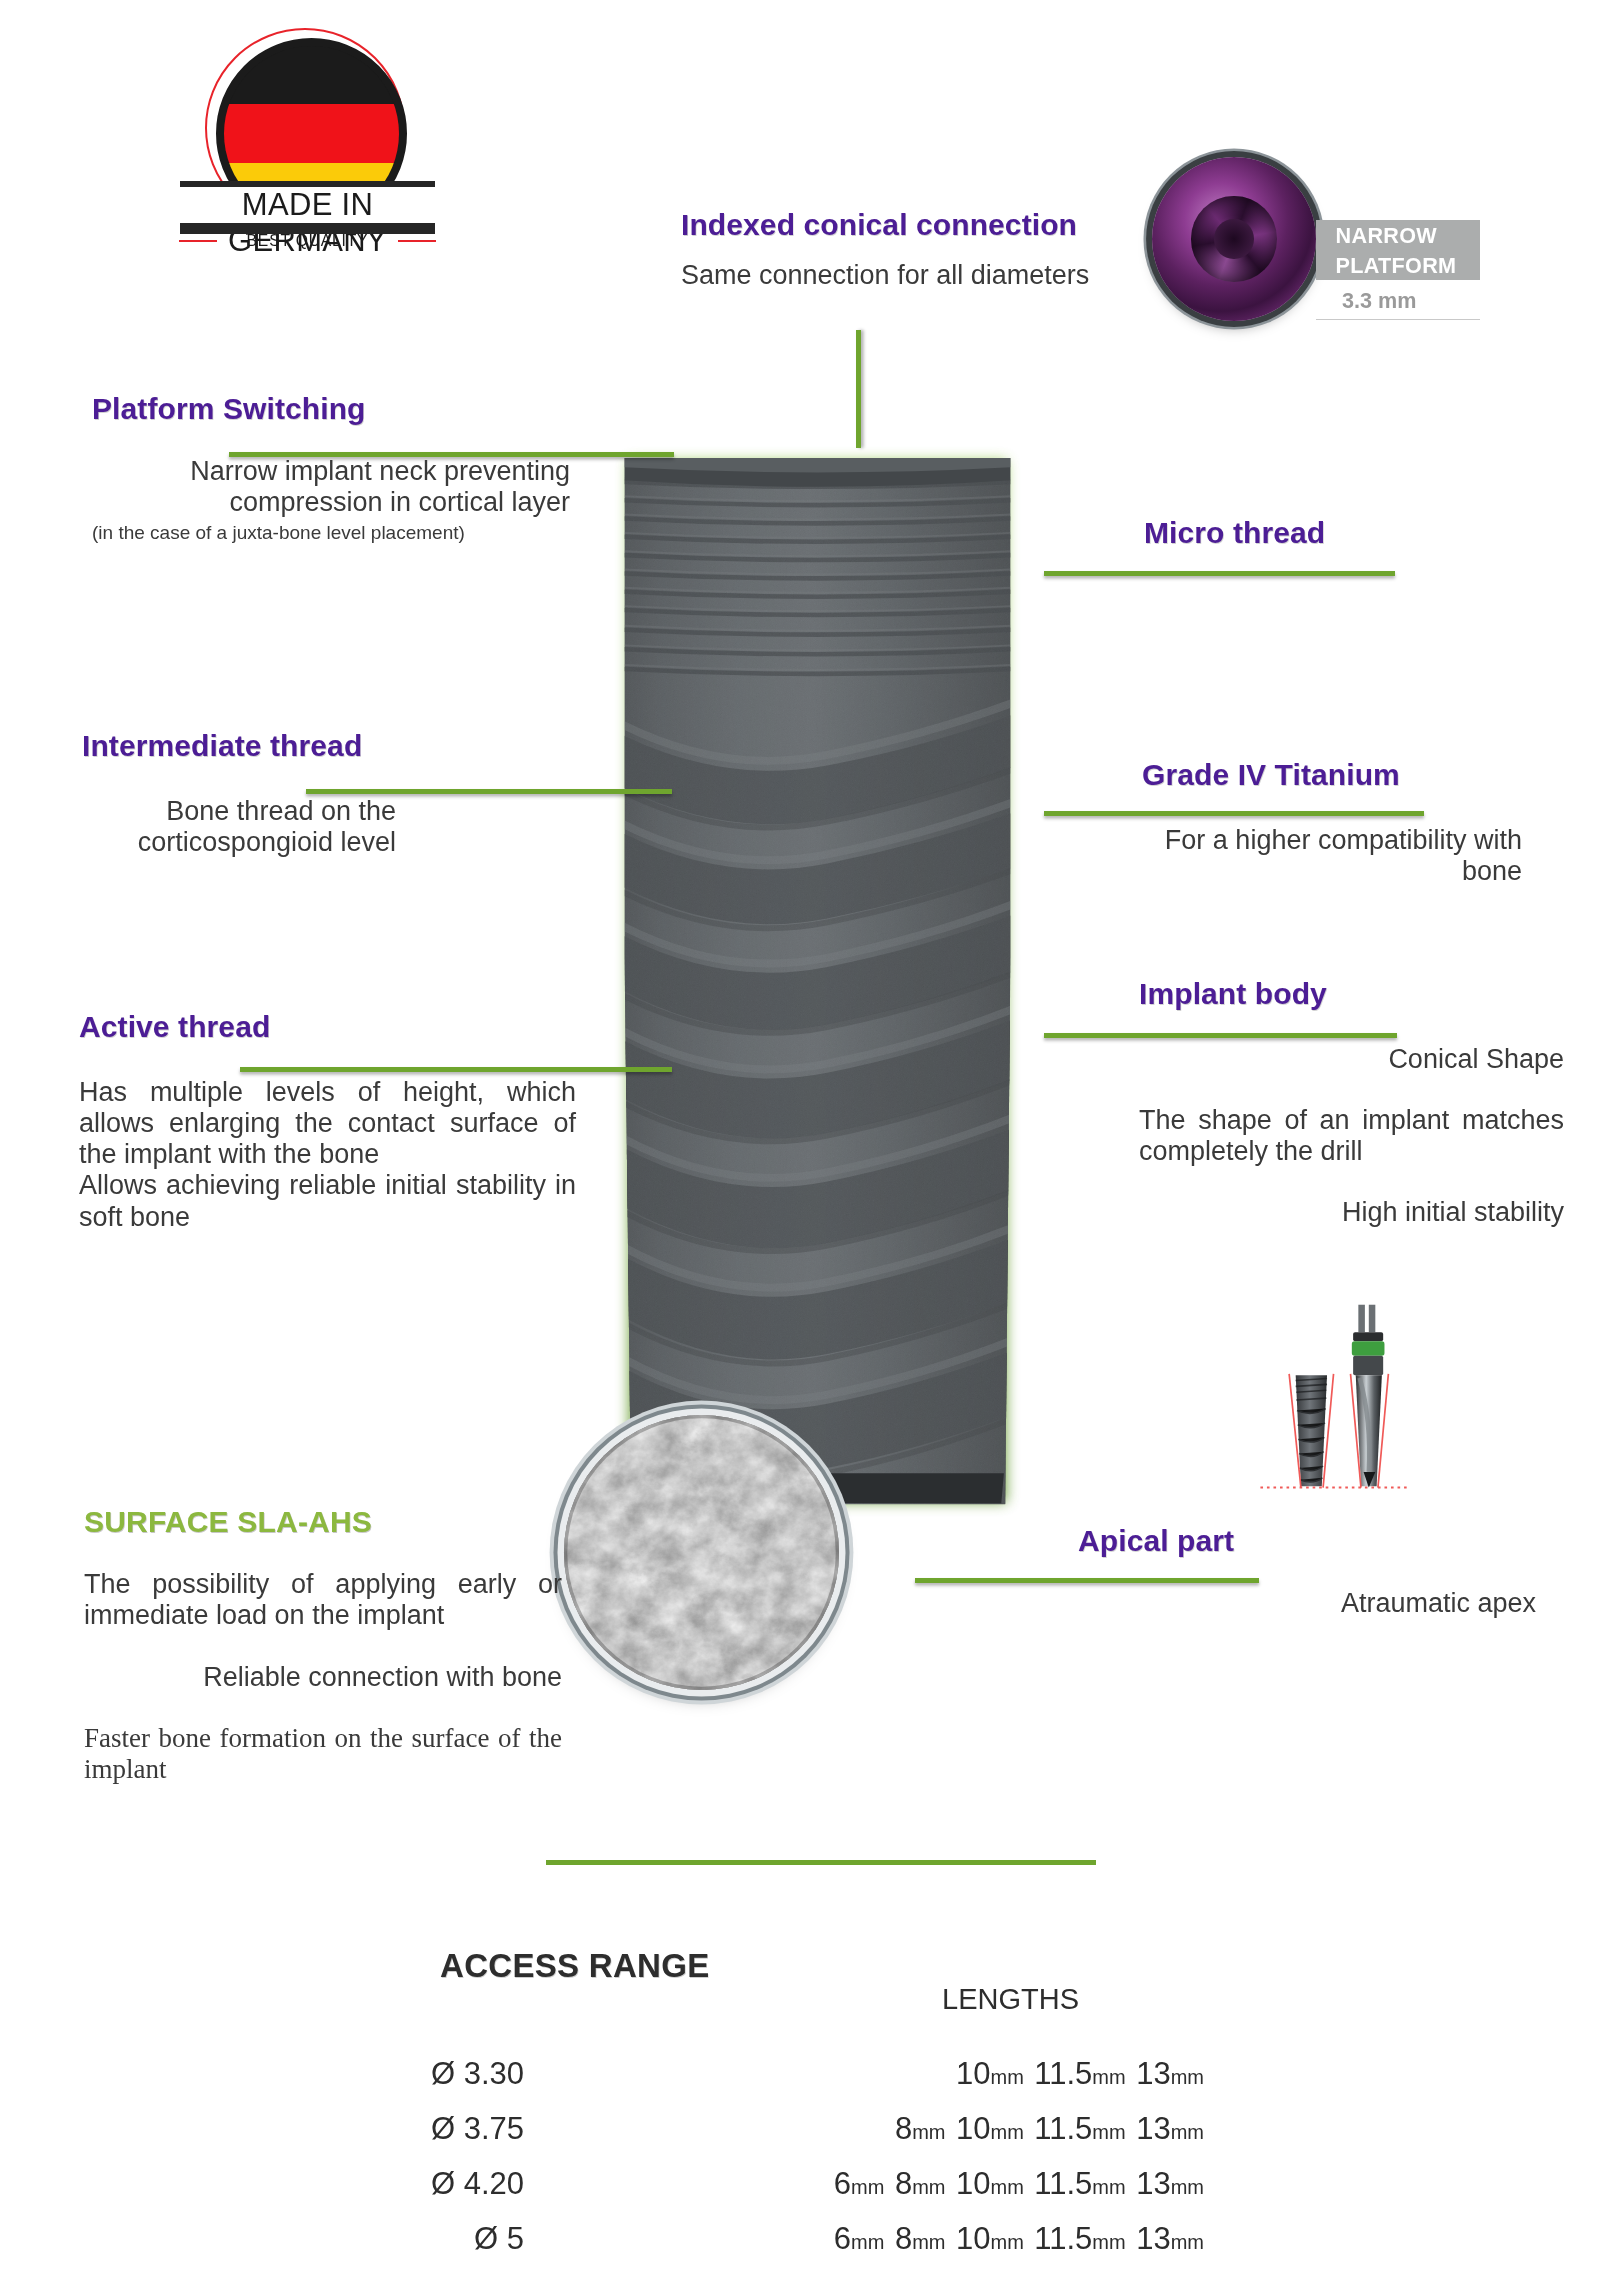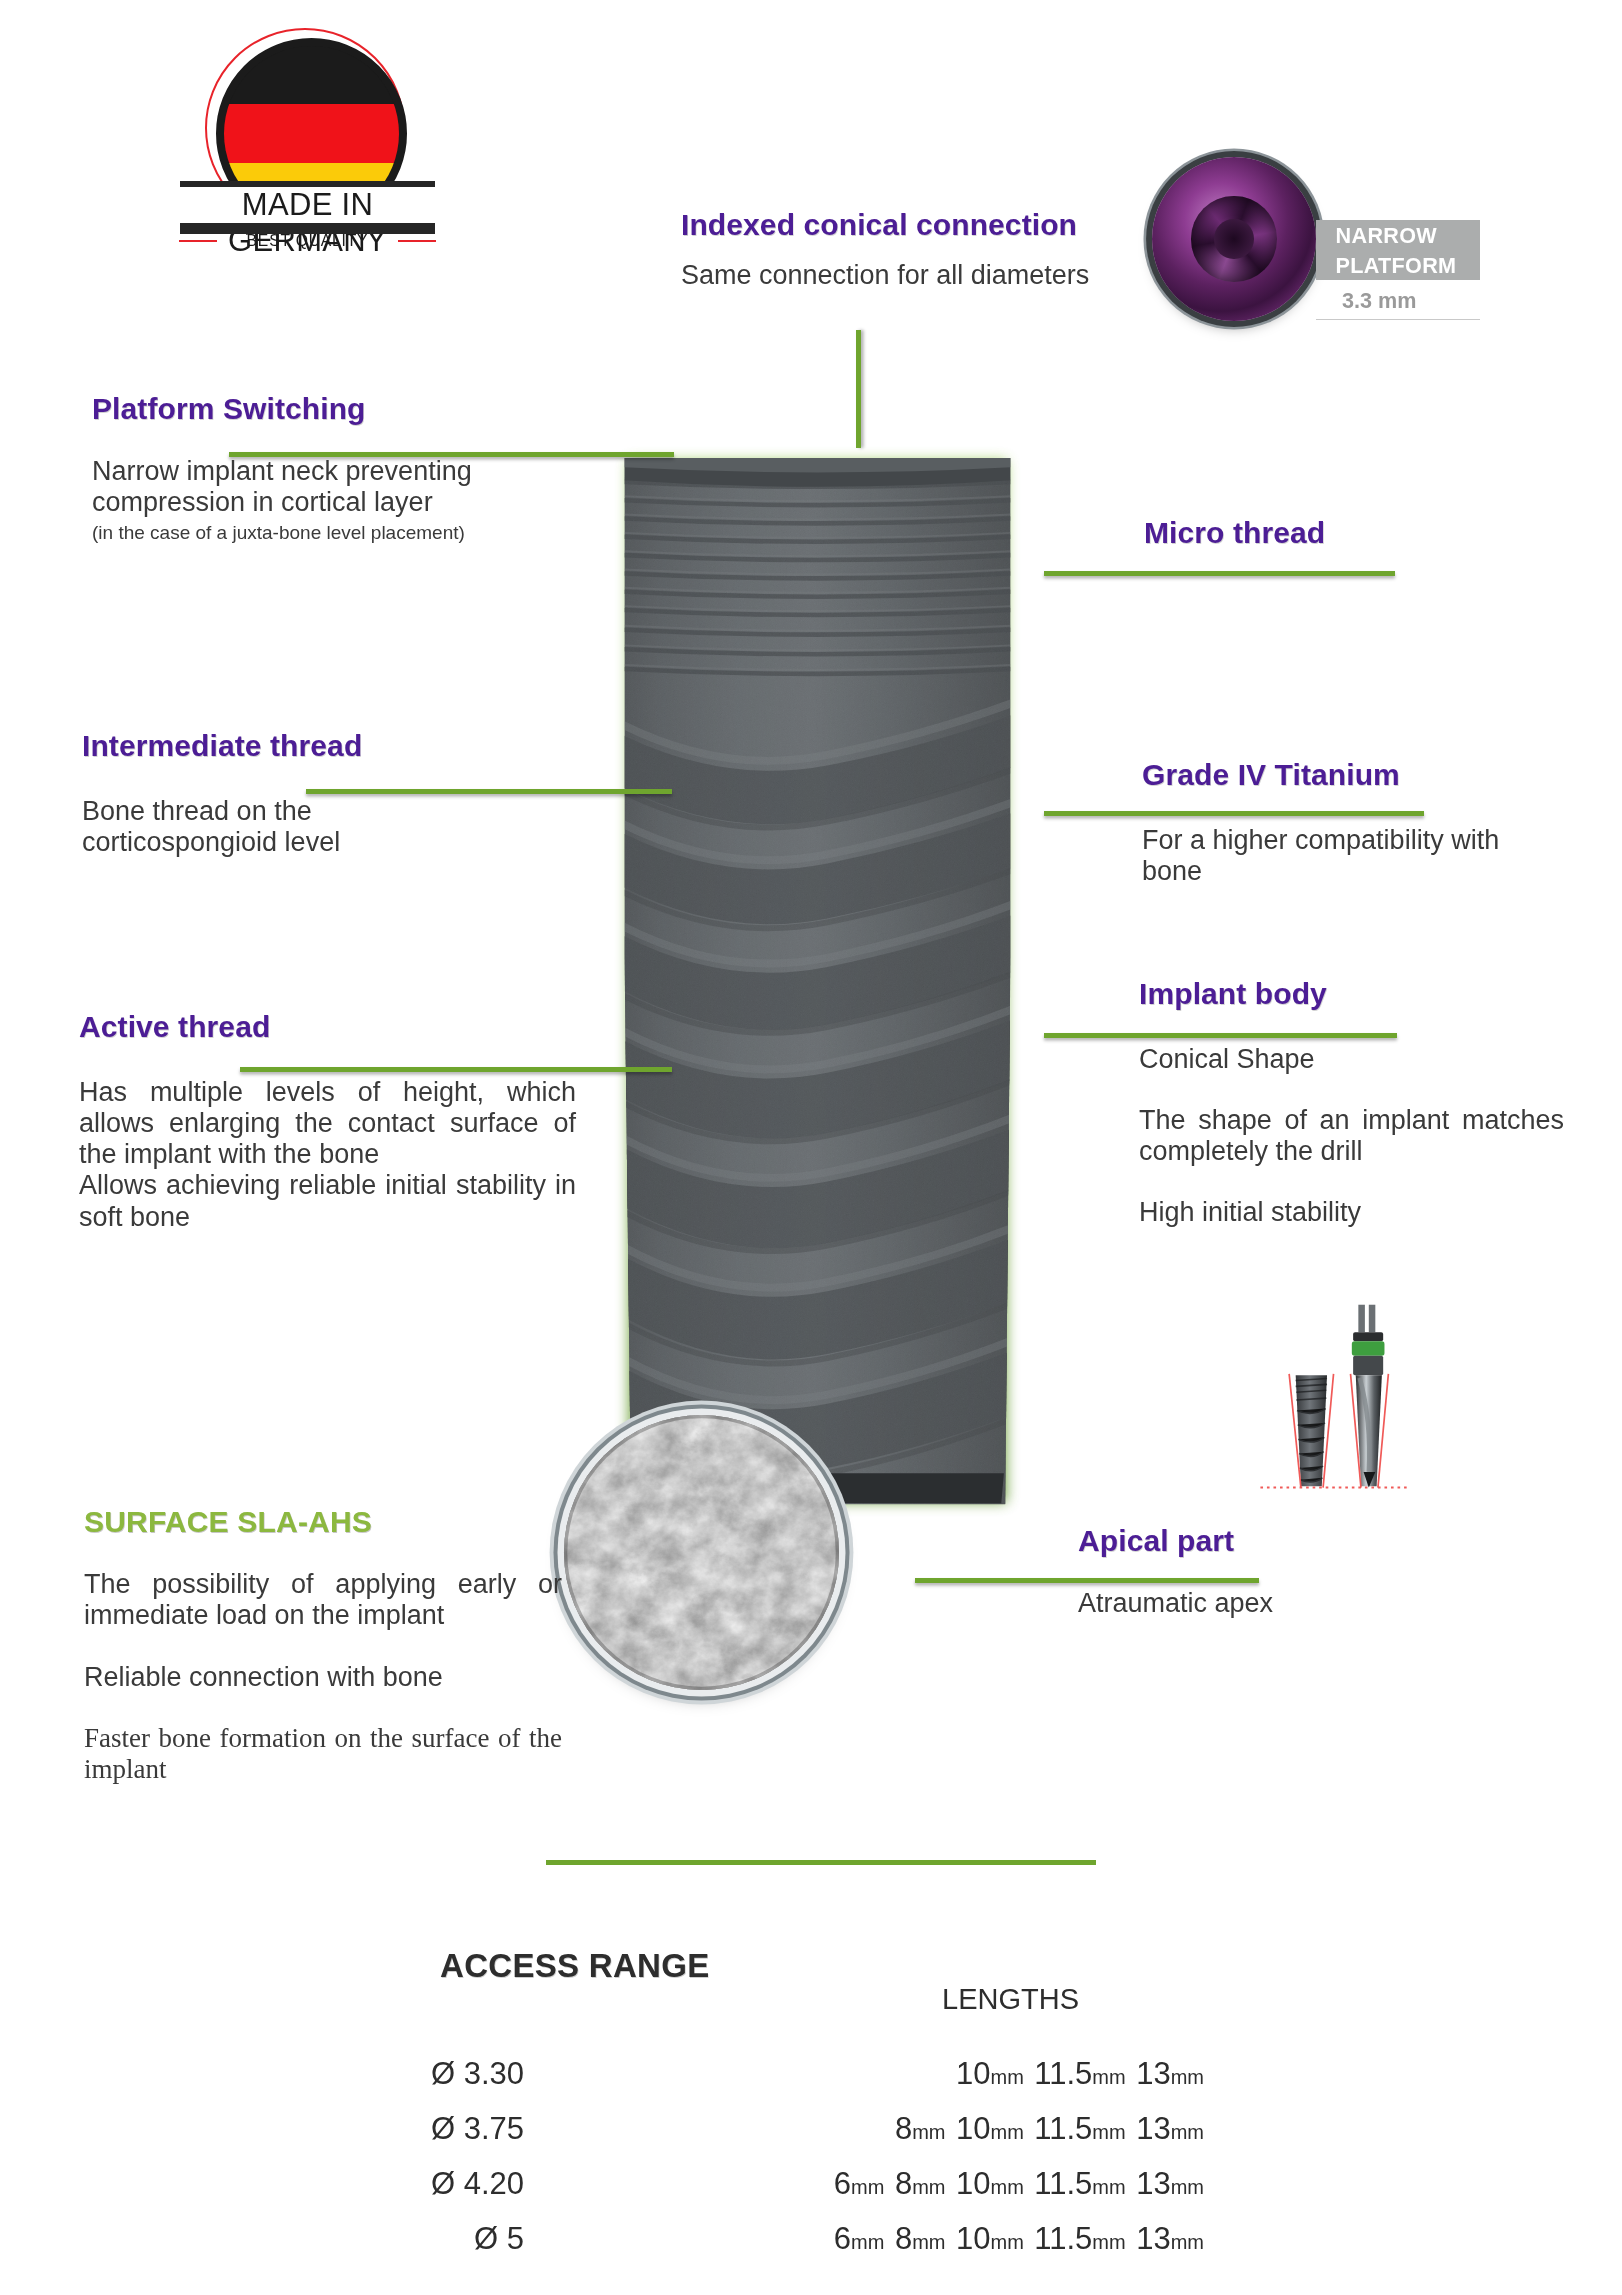--- a/index.html
+++ b/index.html
@@ -14,21 +14,21 @@
   
   .cal-head{
     font-size:30px;font-weight:700;color:#4c1d95;line-height:1.05;
     letter-spacing:0.1px;white-space:nowrap;
     text-shadow:0.7px 0.7px 0 rgba(0,0,0,.18);
   }
   .cal-body{
     font-size:27px;font-weight:400;color:#3a3a3a;line-height:1.16;
     text-align:justify;text-justify:inter-word;
   }
-  .cal-body.left{text-align:left;}
+  .cal-body.left{text-align:right;}
   .cal-sub{font-size:19px;color:#3a3a3a;line-height:1.2;}
 
   
   .grule{
     position:absolute;height:5.2px;background:#6FA52E;
     box-shadow:0 2.6px 3.3px rgba(0,0,0,.30);
   }
   .gvline{
     position:absolute;width:5.2px;background:#6FA52E;
     box-shadow:2.6px 0 3.3px rgba(0,0,0,.30);

